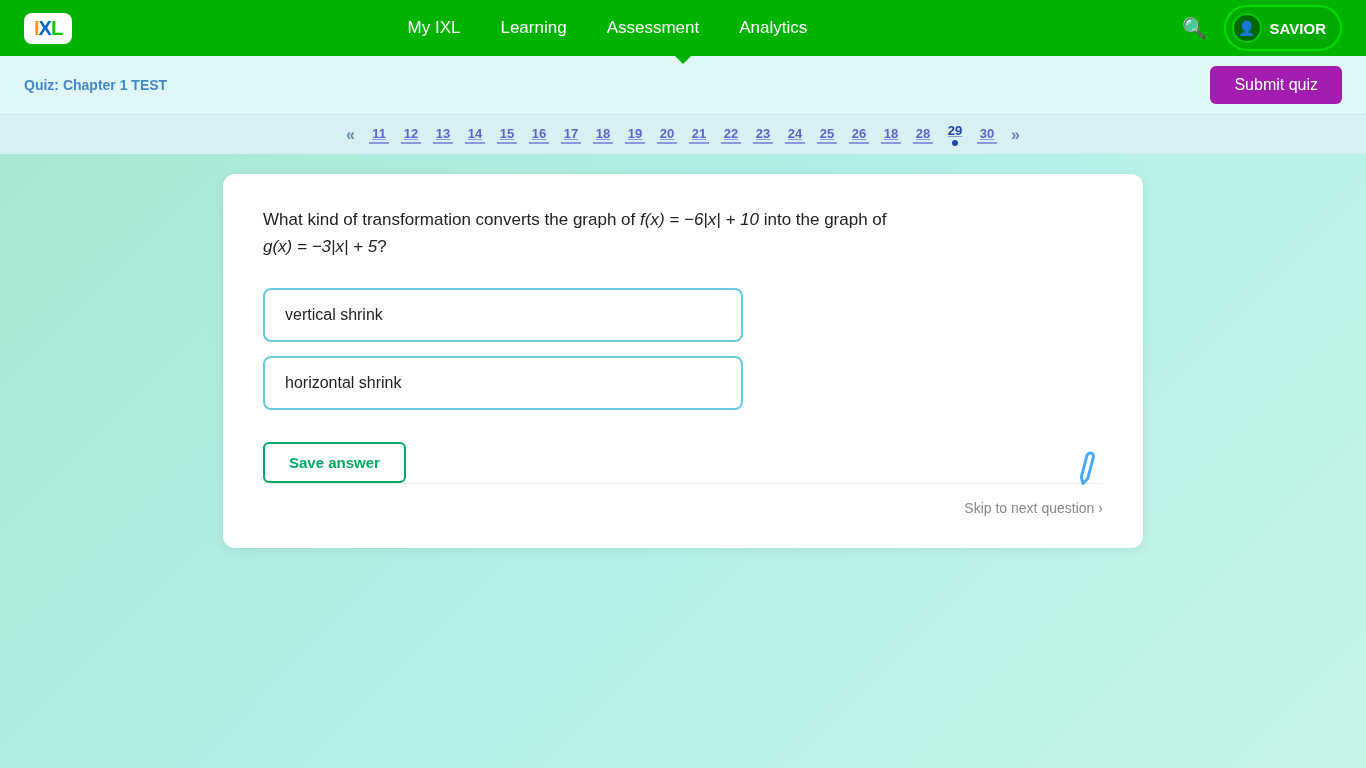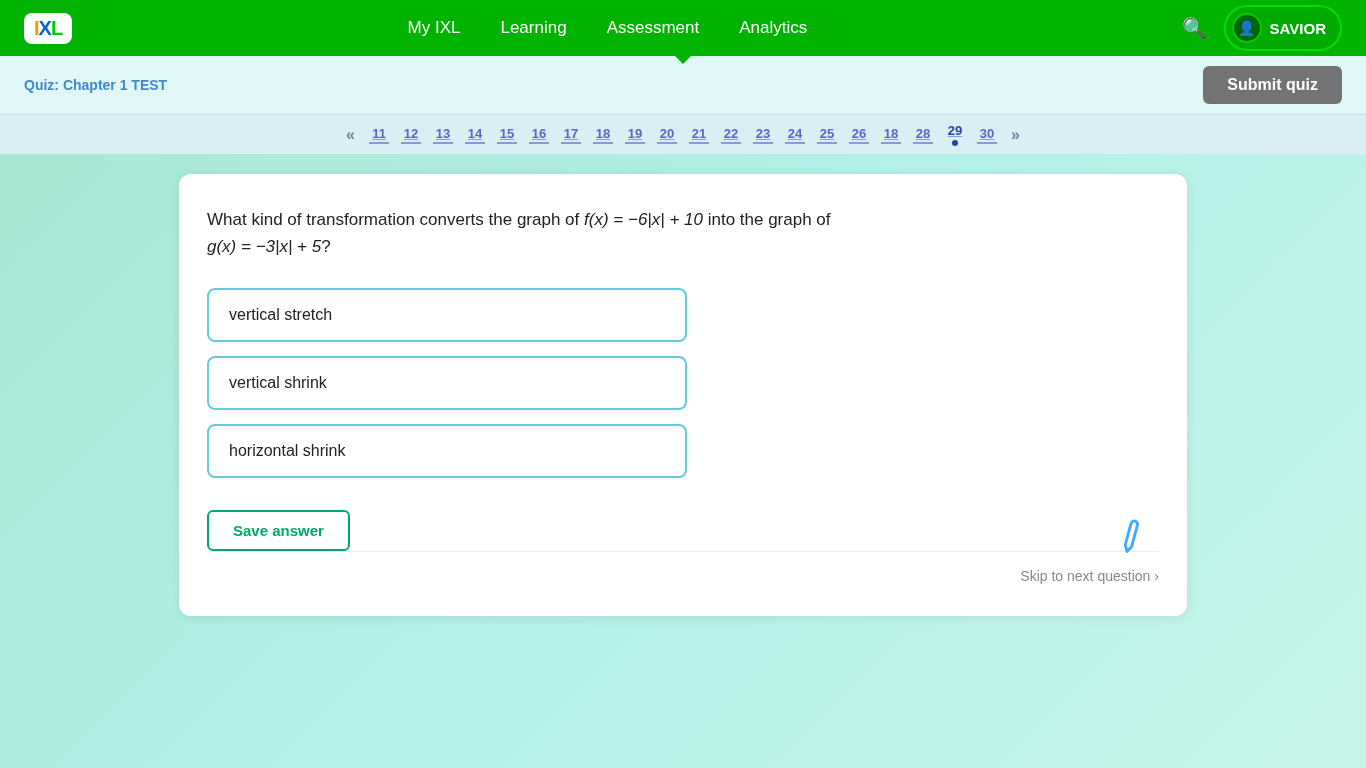--- a/index.html
+++ b/index.html
@@ -87,27 +87,27 @@
       display: flex;
       align-items: center;
       justify-content: space-between;
     }
     .quiz-title {
       color: #4488cc;
       font-size: 14px;
       font-weight: 600;
     }
     .submit-btn {
-      background: #737373;
+      background: #a21caf;
       color: white;
       border: none;
       border-radius: 6px;
       padding: 10px 24px;
       font-size: 16px;
-      font-weight: 700;
+      font-weight: 400;
       cursor: pointer;
     }
 
     
     .pagination {
       display: flex;
       align-items: center;
       justify-content: center;
       gap: 4px;
       padding: 8px 24px;
@@ -152,22 +152,22 @@
 
     
     .main-content {
       display: flex;
       justify-content: center;
       padding: 20px 24px;
     }
     .question-card {
       background: white;
       border-radius: 12px;
-      padding: 32px 28px;
-      width: 1008px;
+      padding: 32px 40px;
+      width: 920px;
       max-width: 100%;
       box-shadow: 0 2px 12px rgba(0,0,0,0.08);
       position: relative;
     }
     .question-text {
       font-size: 17px;
       color: #222;
       line-height: 1.6;
       margin-bottom: 28px;
     }
@@ -354,21 +354,20 @@
 </div>
 
 <div class="main-content">
   <div class="question-card">
     <div class="question-text">
       <span>What kind of transformation converts the graph of </span><span class="math-expr">f(x) = −6|x| + 10</span><span> into the graph of</span><br>
       <span class="math-expr">g(x) = −3|x| + 5</span><span>?</span>
     </div>
 
     <div class="answer-options">
-      <button class="answer-option">vertical stretch</button>
       <button class="answer-option">vertical shrink</button>
       <button class="answer-option">horizontal shrink</button>
     </div>
 
     <button class="save-answer-btn">Save answer</button>
 
     <div class="pencil-icon">
       <svg width="28" height="28" viewBox="0 0 24 24" fill="none" stroke="#44aaff" stroke-width="2.5" stroke-linecap="round" stroke-linejoin="round">
         <path d="M17 3a2.828 2.828 0 1 1 4 4L7.5 20.5 2 22l1.5-5.5L17 3z"></path>
       </svg>

